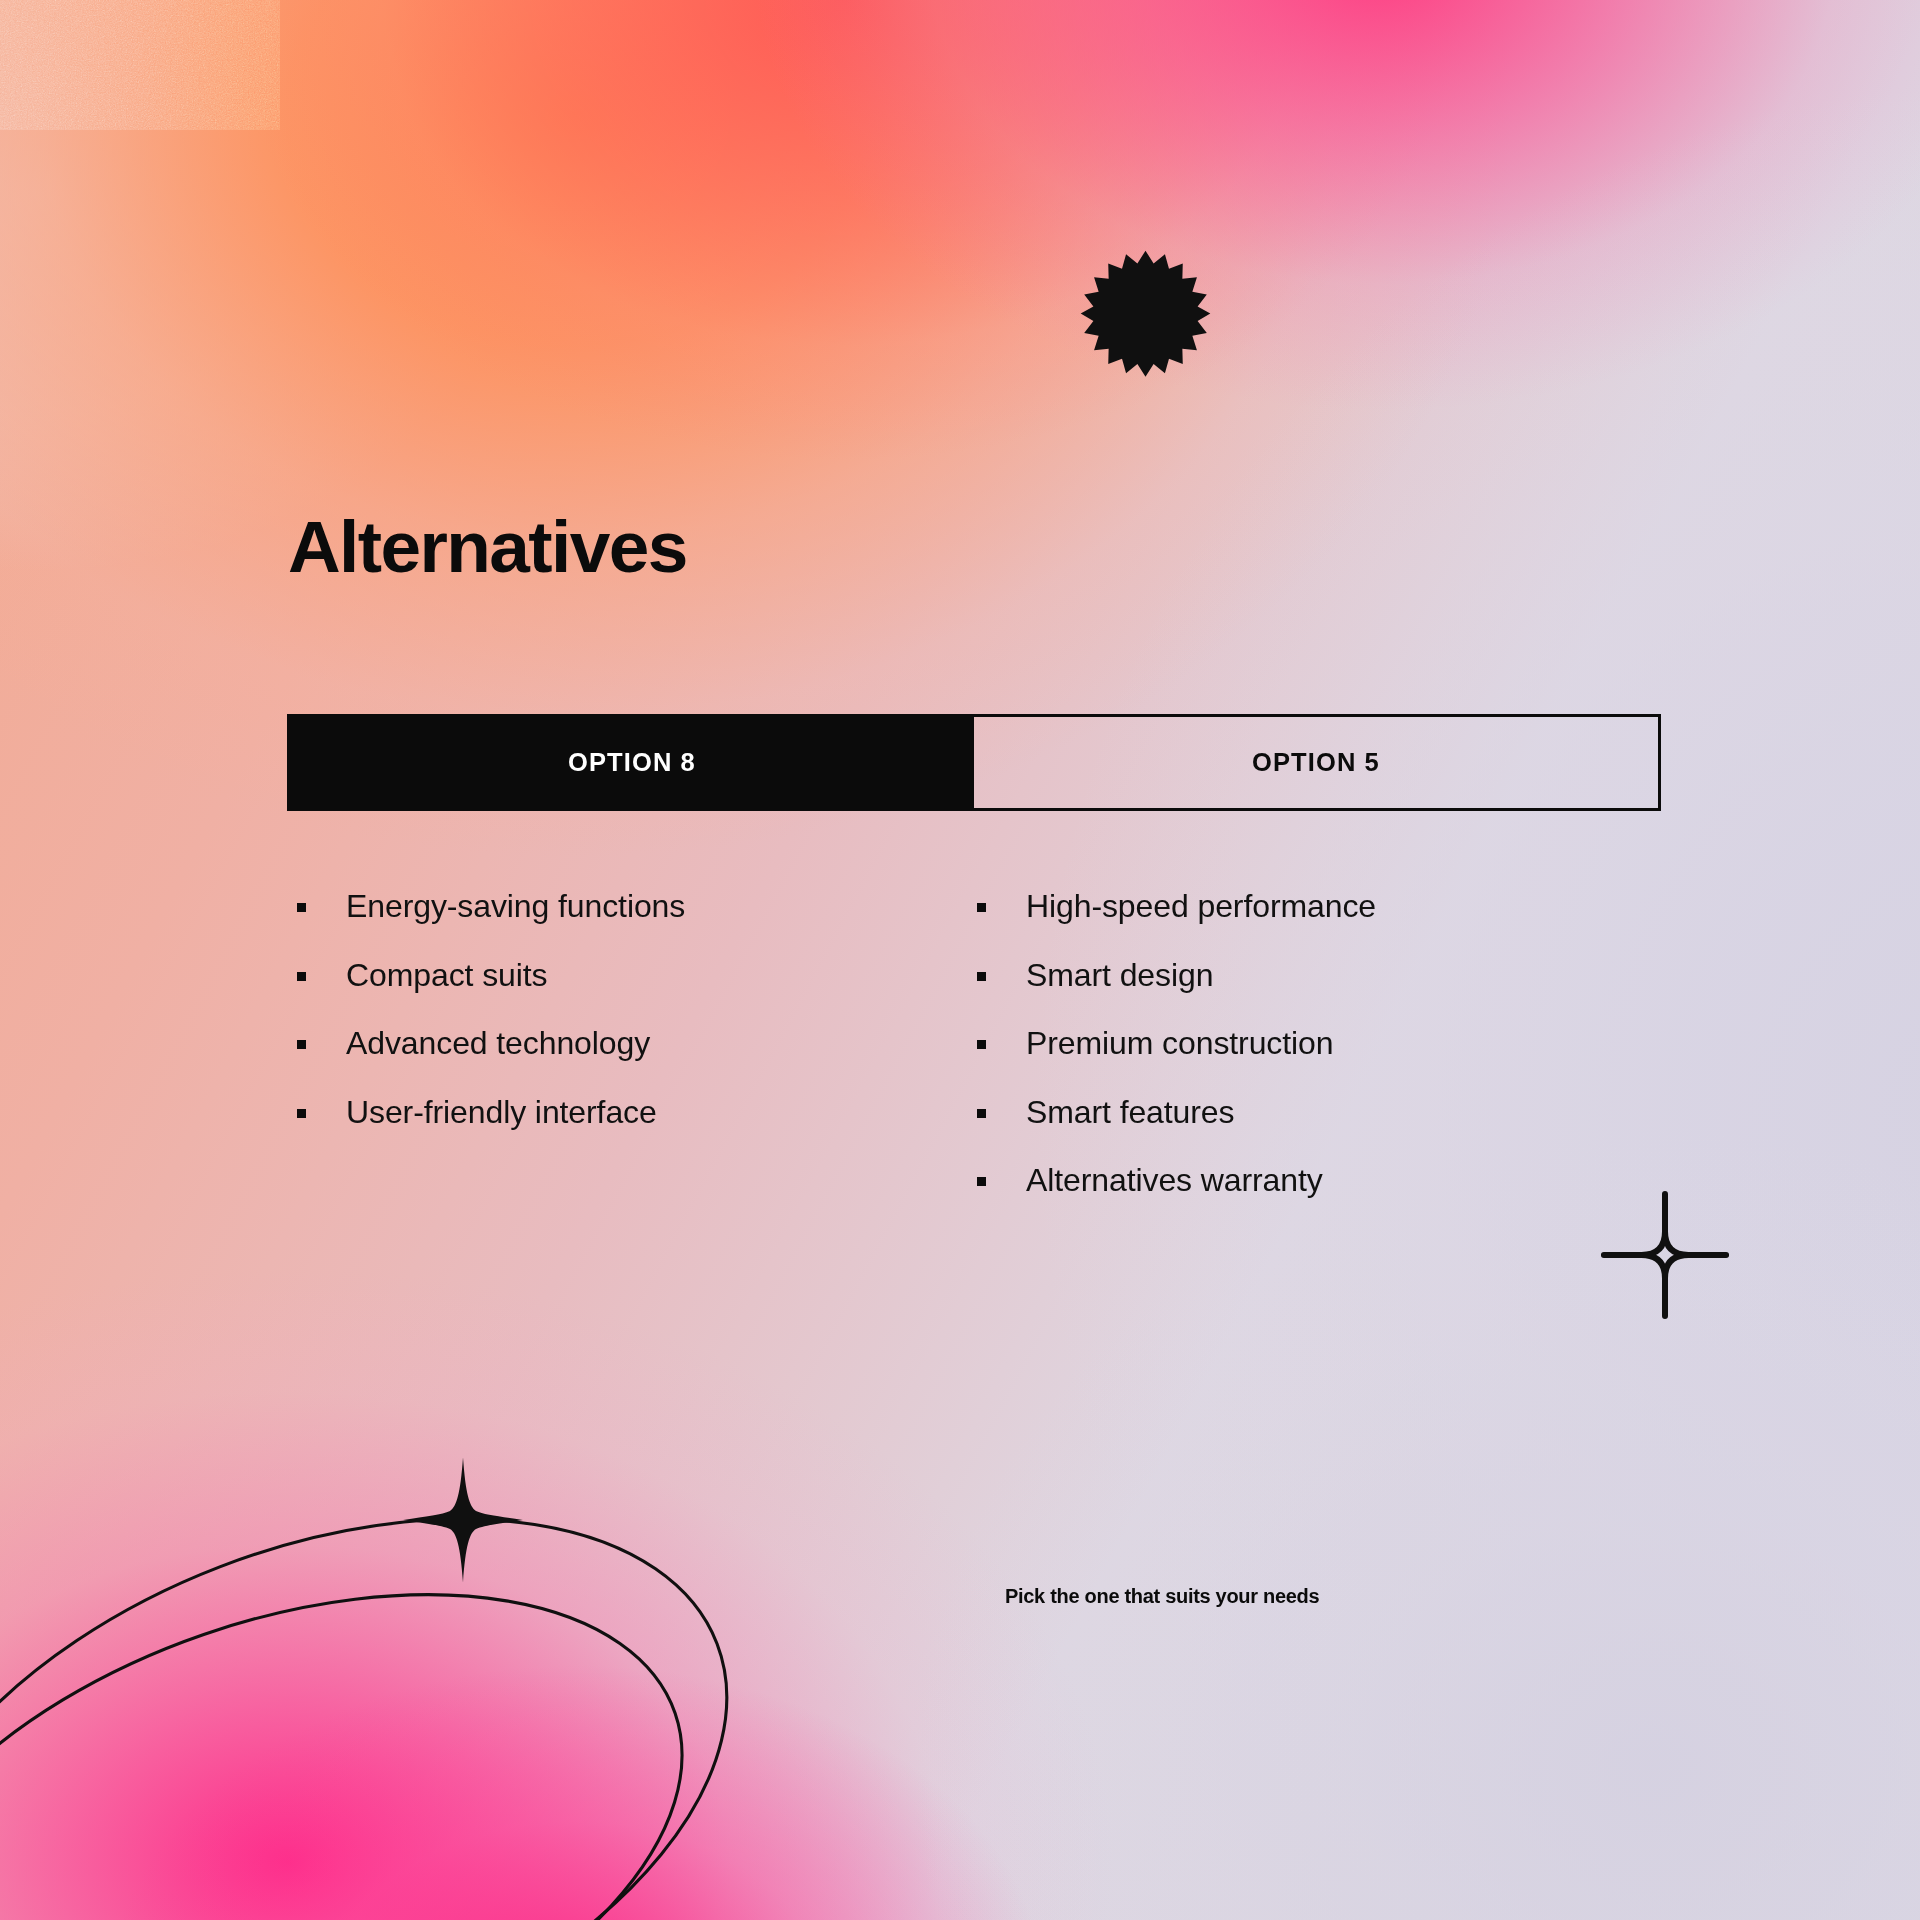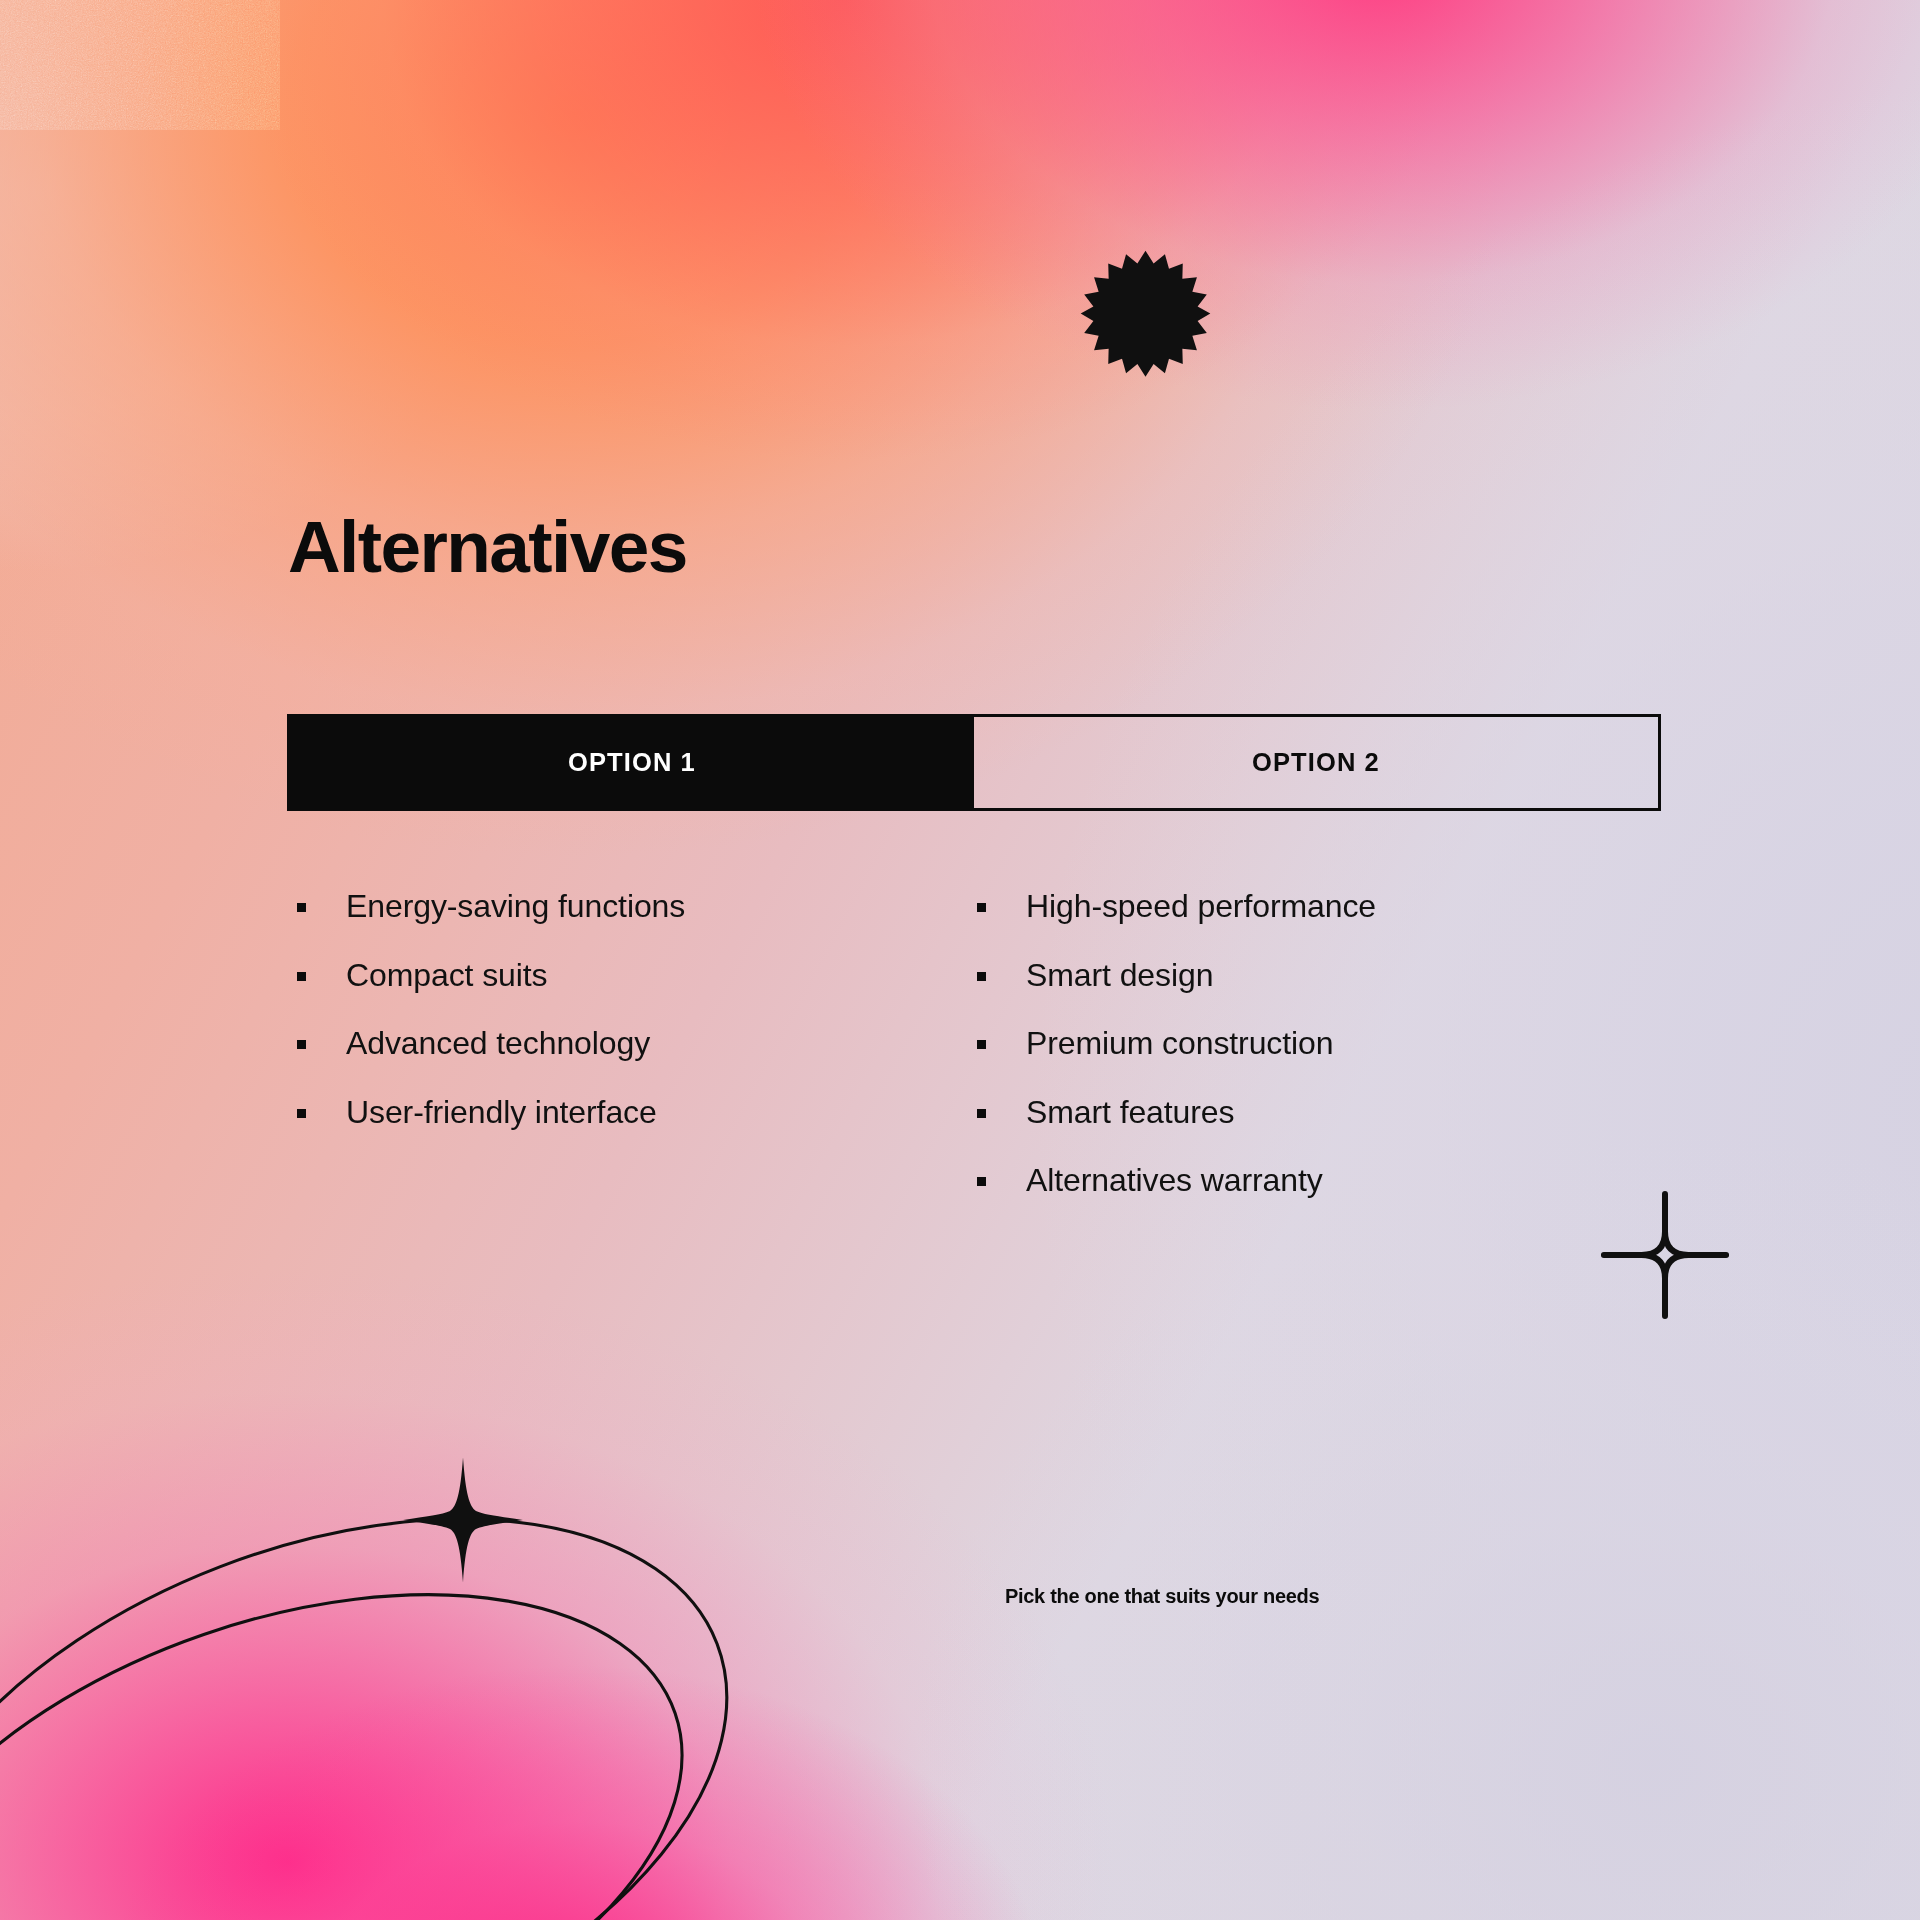--- a/index.html
+++ b/index.html
@@ -267,24 +267,24 @@
       50,2 56.0,11.4 64.4,4.6 67.4,15.3 77.6,11.4 77.3,22.7 88.1,21.6 84.7,32.4 95.4,34.4 88.6,43.4 98.0,48.5
       88.6,54.0 95.4,63.0 84.7,65.0 88.1,75.8 77.3,74.7 77.6,86.0 67.4,82.1 64.4,92.8 56.0,86.0 50,95.4
       44.0,86.0 35.6,92.8 32.6,82.1 22.4,86.0 22.7,74.7 11.9,75.8 15.3,65.0 4.6,63.0 11.4,54.0 2.0,48.5
       11.4,43.4 4.6,34.4 15.3,32.4 11.9,21.6 22.7,22.7 22.4,11.4 32.6,15.3 35.6,4.6 44.0,11.4"></polygon>
   </svg>
 
   <div class="title">Alternatives</div>
 
   <div class="tabs">
     <div class="tab active">
-      <span>OPTION 1</span>
+      <span>OPTION 8</span>
     </div>
     <div class="tab">
-      <span>OPTION 2</span>
+      <span>OPTION 5</span>
     </div>
   </div>
 
   <div class="columns">
 
     <div class="col left">
       <div class="bullet-row">
         <span class="bullet-dot"></span>
         <span class="bullet-text">Energy-saving functions</span>
       </div>

